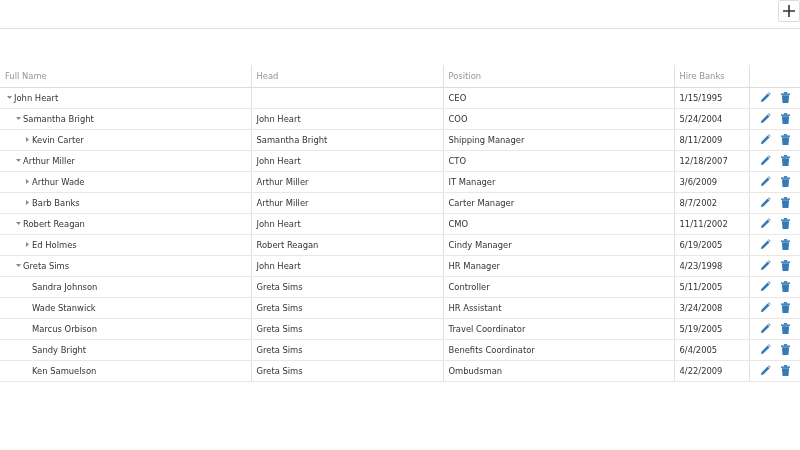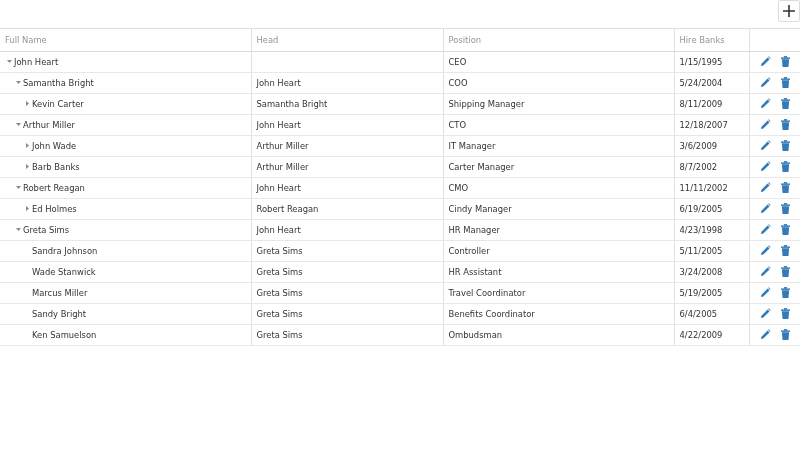--- a/index.html
+++ b/index.html
@@ -21,20 +21,21 @@
     width: 22px; height: 22px;
     border: 1px solid #dddddd; border-radius: 2px;
     background: #ffffff;
     display: flex; align-items: center; justify-content: center;
     cursor: pointer; box-sizing: border-box;
   }
   table.grid {
     border-collapse: collapse;
     width: 800px;
     table-layout: fixed;
+    margin-top: 36px;
   }
   .grid th, .grid td {
     height: 21px;
     padding: 0 0 0 5px;
     border-bottom: 1px solid #e8e8e8;
     border-left: 1px solid #e0e0e0;
     text-align: left;
     white-space: nowrap;
     overflow: hidden;
     box-sizing: border-box;
@@ -215,21 +216,21 @@
   </tr>
       <tr>
     <td>
       <div class="name-cell">
         <span class="indent" style="display: inline-block; width: 18px;"></span>
         <span class="toggle">
               <svg width="7" height="7" viewBox="0 0 7 7">
                 <path d="M2 1 L5 3.5 L2 6 Z" fill="#8a8a8a"></path>
               </svg>
             </span>
-        <span class="fn">John Wade</span>
+        <span class="fn">Arthur Wade</span>
       </div>
     </td>
     <td><span class="hd">Arthur Miller</span></td>
     <td><span class="ps">IT Manager</span></td>
     <td><span class="dt">3/6/2009</span></td>
     <td class="actions-cell">
       <span class="action">
         <svg width="11" height="11" viewBox="0 0 12 12">
           <path d="M1 11 L1.6 8.4 L8.3 1.7 L10.3 3.7 L3.6 10.4 Z" fill="#337ab7"></path>
           <path d="M8.9 1.1 L9.6 0.4 L11.6 2.4 L10.9 3.1 Z" fill="#337ab7"></path>
@@ -420,21 +421,21 @@
           <path d="M1 3.6 H9 L8.3 12 H1.7 Z" fill="#337ab7"></path>
         </svg>
       </span>
     </td>
   </tr>
       <tr>
     <td>
       <div class="name-cell">
         <span class="indent" style="display: inline-block; width: 18px;"></span>
         <span class="toggle"></span>
-        <span class="fn">Marcus Miller</span>
+        <span class="fn">Marcus Orbison</span>
       </div>
     </td>
     <td><span class="hd">Greta Sims</span></td>
     <td><span class="ps">Travel Coordinator</span></td>
     <td><span class="dt">5/19/2005</span></td>
     <td class="actions-cell">
       <span class="action">
         <svg width="11" height="11" viewBox="0 0 12 12">
           <path d="M1 11 L1.6 8.4 L8.3 1.7 L10.3 3.7 L3.6 10.4 Z" fill="#337ab7"></path>
           <path d="M8.9 1.1 L9.6 0.4 L11.6 2.4 L10.9 3.1 Z" fill="#337ab7"></path>

